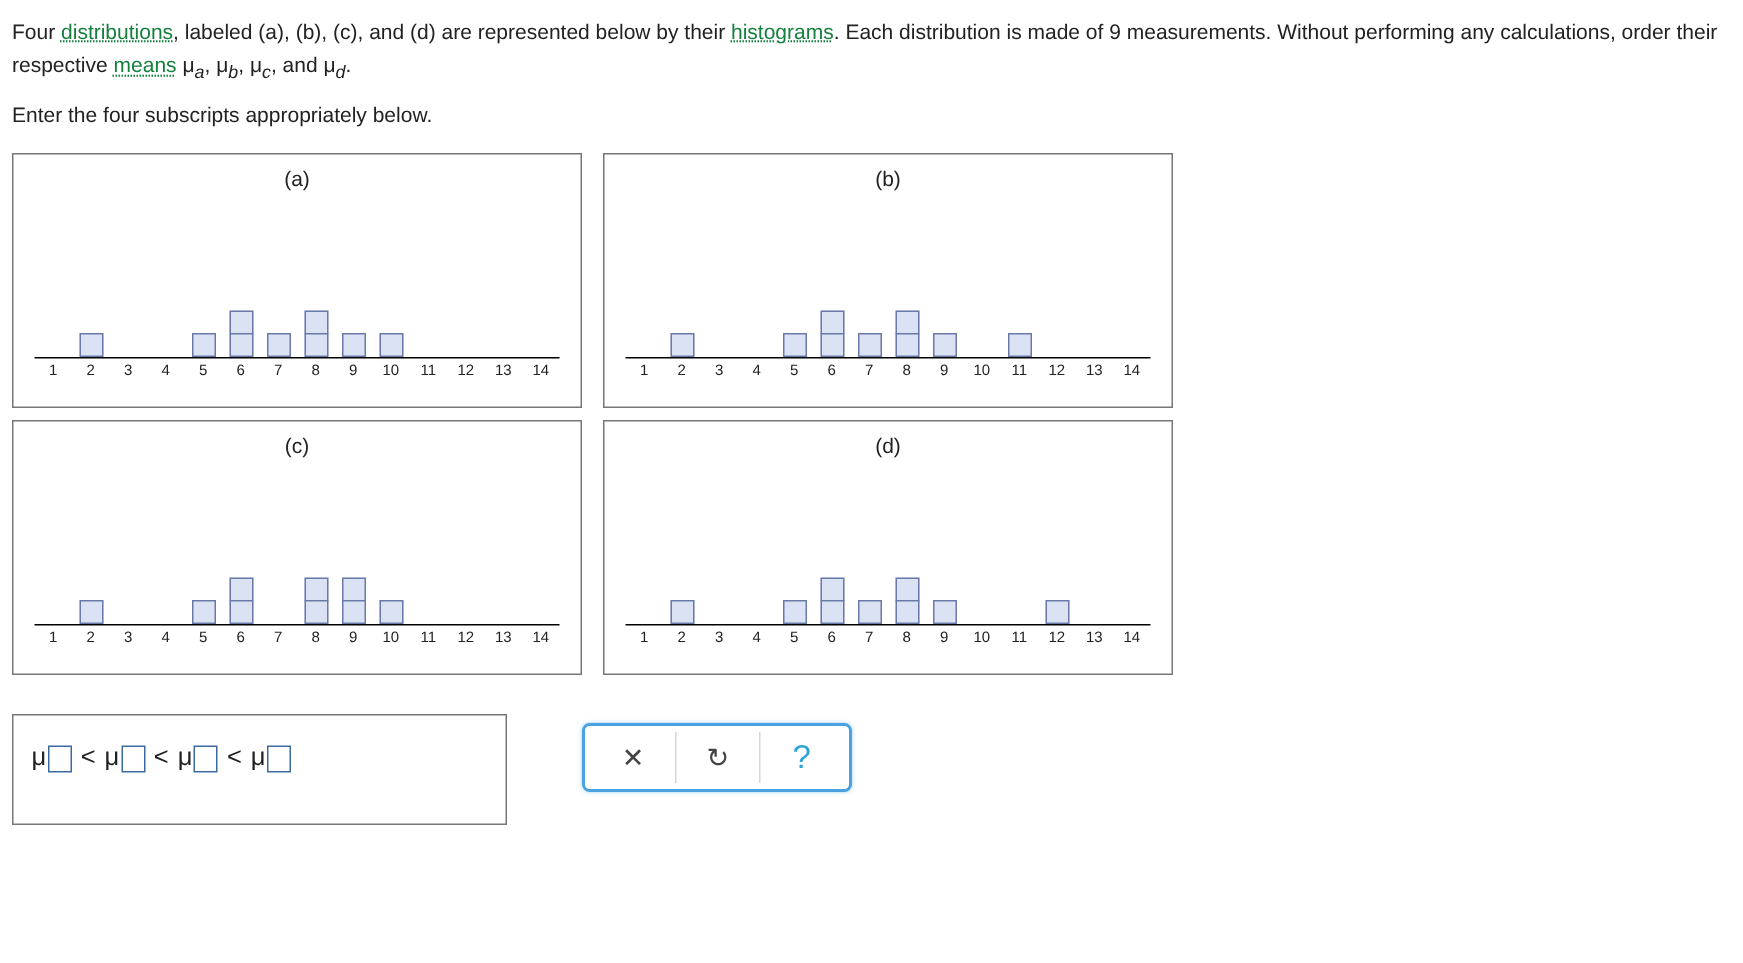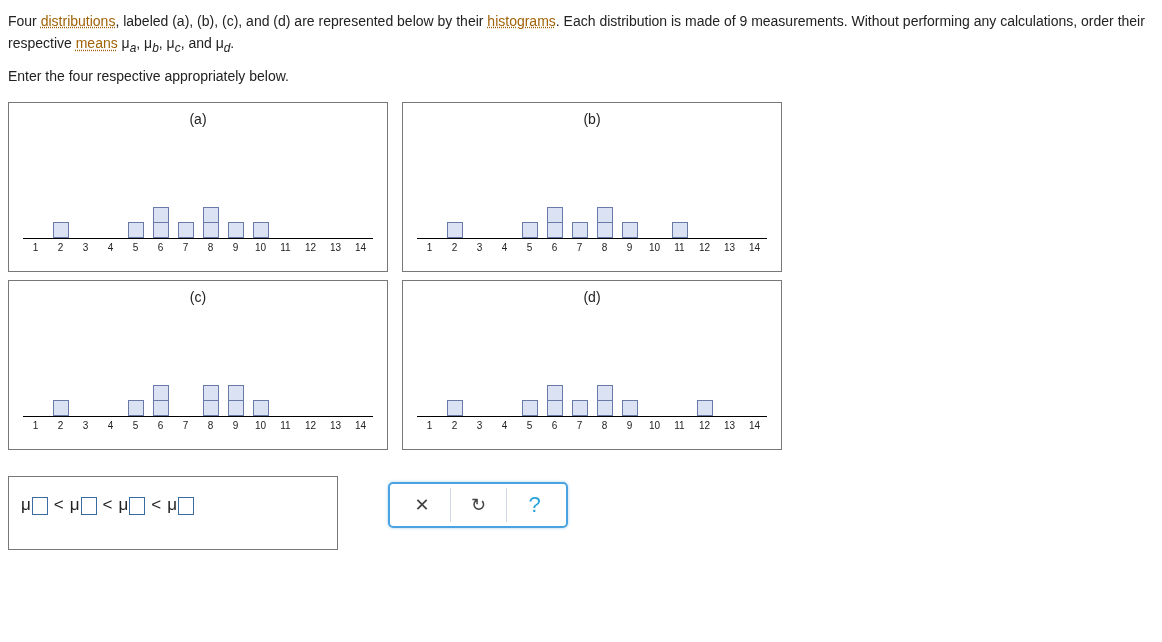--- a/index.html
+++ b/index.html
@@ -6,21 +6,21 @@
   body {
     font-family: Arial, sans-serif;
     font-size: 14px;
     color: #222;
     margin: 0;
     padding: 10px 8px;
     background: #fff;
     width: 1162px;
   }
   .intro { margin-bottom: 6px; line-height: 1.6; }
-  .link { color: #a16207; text-decoration: underline dotted; cursor: pointer; }
+  .link { color: #15803d; text-decoration: underline dotted; cursor: pointer; }
   .sub { font-style: italic; font-size: 0.85em; vertical-align: sub; }
   .sub-instr { margin: 10px 0 18px; }
   .chart-grid {
     display: grid;
     grid-template-columns: 380px 380px;
     grid-template-rows: 170px 170px;
     gap: 8px 14px;
     margin-bottom: 26px;
   }
   .chart-panel {
@@ -118,21 +118,21 @@
   .tbtn + .tbtn { border-left: 1px solid #cfd8e2; }
   .tbtn.help { color: #2aa3d9; font-size: 22px; }
 </style>
 </head>
 <body>
 
 <div class="intro">
   <span>Four </span><span class="link">distributions</span><span>, labeled (a), (b), (c), and (d) are represented below by their </span><span class="link">histograms</span><span>. Each distribution is made of 9 measurements. Without performing any calculations, order their respective </span><span class="link">means</span><span> μ</span><span class="sub">a</span><span>, μ</span><span class="sub">b</span><span>, μ</span><span class="sub">c</span><span>, and μ</span><span class="sub">d</span><span>.</span>
 </div>
 
-<div class="sub-instr">Enter the four respective appropriately below.</div>
+<div class="sub-instr">Enter the four subscripts appropriately below.</div>
 
 <div class="chart-grid">
     <div class="chart-panel">
       <div class="chart-title">(a)</div>
       <div class="plot-area">
         <div class="bars">
           <div class="bar-col" style="width: 7.14286%;"></div>
           <div class="bar-col" style="width: 7.14286%;">
             <div class="bar-block"></div>
           </div>

